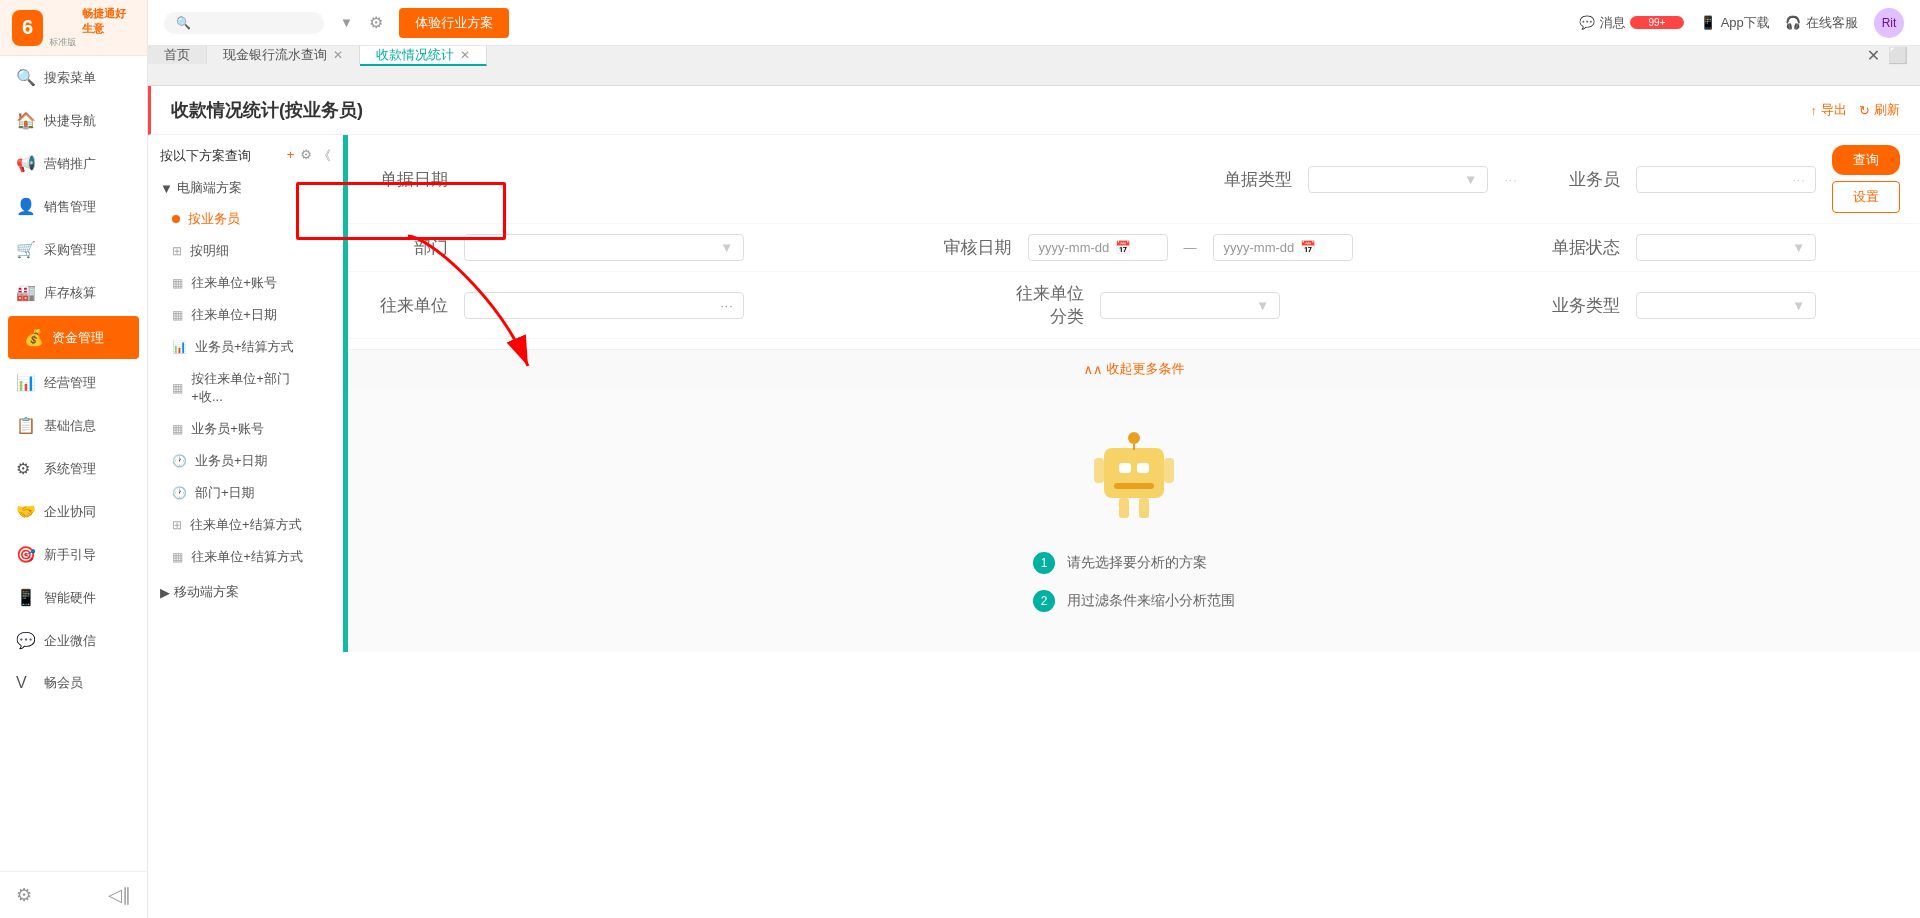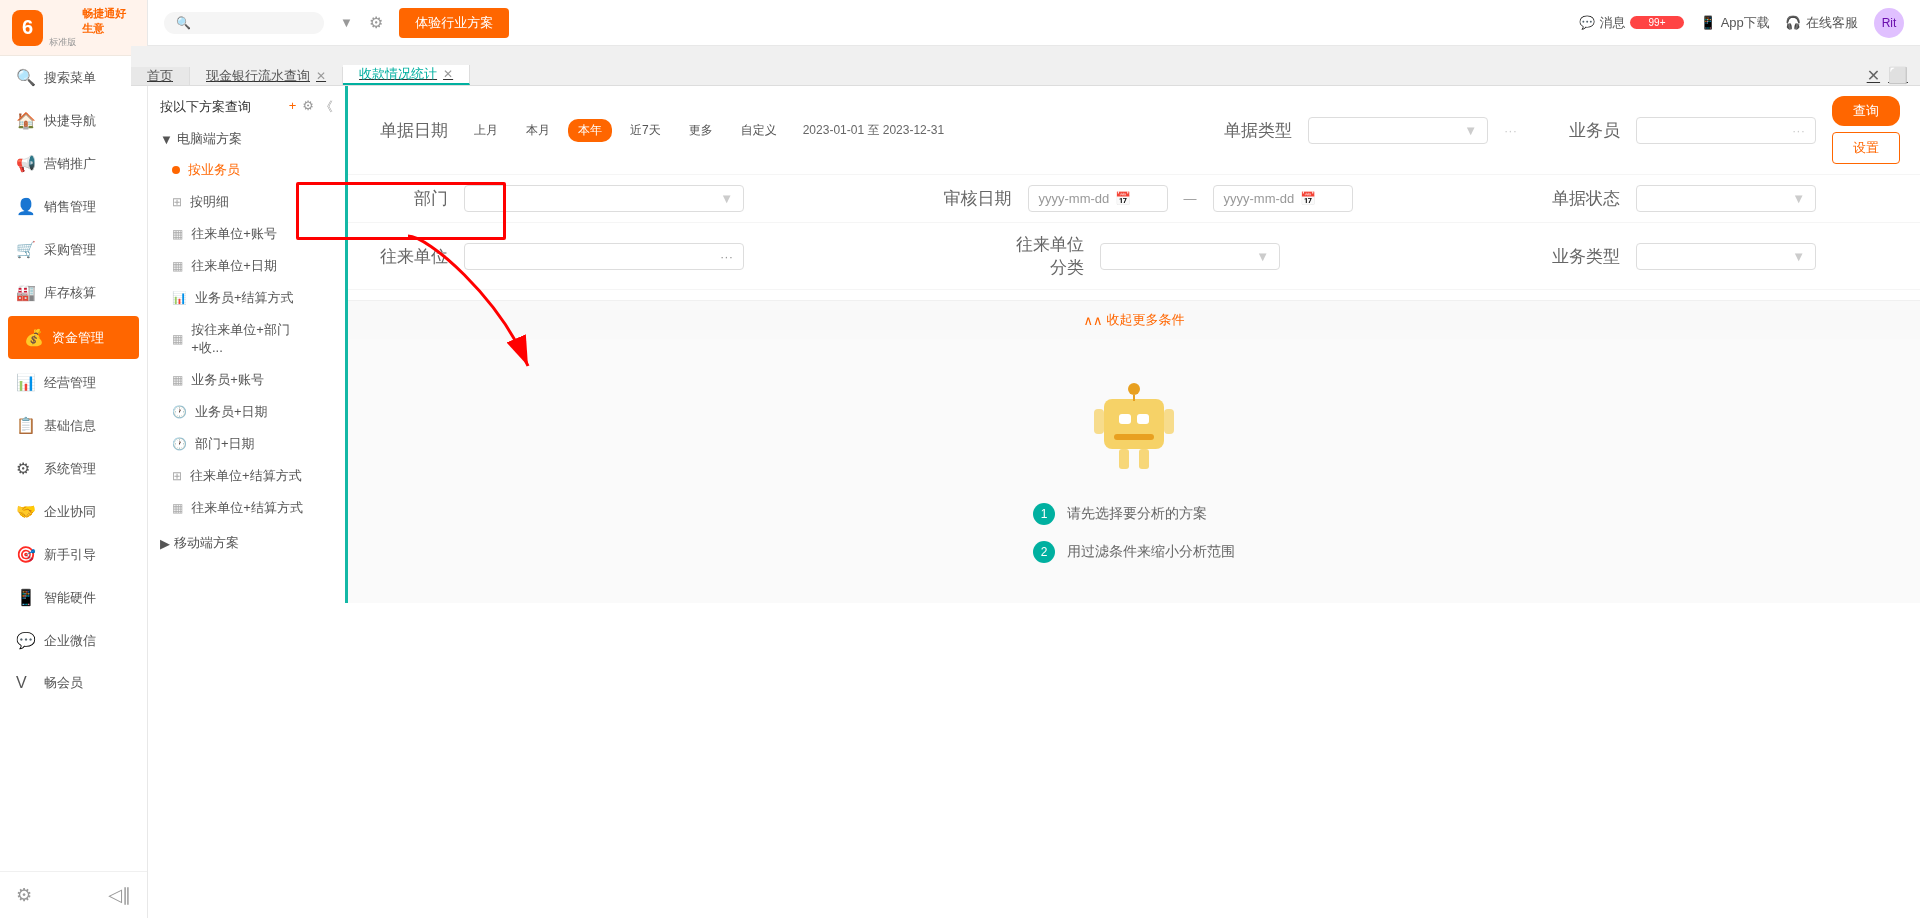--- a/index.html
+++ b/index.html
@@ -51,23 +51,23 @@
     .header-right { display: flex; align-items: center; gap: 16px; }
     .header-btn {
       background: #ff6600; color: white; border: none; border-radius: 4px;
       padding: 6px 16px; font-size: 13px; cursor: pointer;
     }
     .header-icon-btn { display: flex; align-items: center; gap: 4px; color: #555; cursor: pointer; font-size: 13px; }
     .badge { background: #ff4444; color: white; border-radius: 8px; padding: 1px 19px; font-size: 10px; }
 
     
     .tab-bar {
-      position: fixed; left: 131px; top: 46px; right: 0; height: 40px;
-      background: #f0f0f0; display: flex; align-items: flex-end;
-      border-bottom: 1px solid #ddd; z-index: 99; text-decoration: underline;
+      position: fixed; left: 148px; top: 46px; right: 0; height: 40px;
+      background: #f0f0f0; display: flex; align-items: flex-start;
+      border-bottom: 1px solid #ddd; z-index: 99;
     }
     .tab-item {
       display: flex; align-items: center; padding: 0 16px; cursor: pointer;
       font-size: 13px; color: #555; border-right: 1px solid #ddd;
       background: #f0f0f0; gap: 6px;
     }
     .tab-item.active { background: #fff; color: #00b0a0; border-bottom: 2px solid #00b0a0; }
     .tab-home { background: #e8e8e8; }
     .tab-close { font-size: 12px; color: #999; }
     .tab-bar-actions { margin-left: auto; display: flex; align-items: center; padding: 0 12px; gap: 8px; }
@@ -134,21 +134,21 @@
     }
     .btn-query {
       background: #ff6600; color: white; border: none; border-radius: 12px;
       padding: 6px 20px; cursor: pointer; font-size: 13px;
     }
     .btn-set {
       background: #fff; color: #ff6600; border: 1px solid #ff6600; border-radius: 4px;
       padding: 6px 20px; cursor: pointer; font-size: 13px;
     }
     .scheme-panel {
-      width: 200px; background: #fff; border-right: 3px solid #14b8a6;
+      width: 200px; background: #fff; border-right: 5px solid #14b8a6;
       padding: 12px 0; flex-shrink: 0; overflow-y: auto;
     }
     .scheme-panel-header {
       display: flex; align-items: center; justify-content: space-between;
       padding: 0 12px 8px; font-size: 13px; color: #333;
     }
     .scheme-panel-actions { display: flex; gap: 6px; color: #999; cursor: pointer; }
     .scheme-group { margin-bottom: 4px; }
     .scheme-group-title {
       display: flex; align-items: center; padding: 6px 12px; cursor: pointer;
@@ -300,20 +300,33 @@
     <span class="tab-close">✕</span>
   </div>
   <div class="tab-bar-actions">
     <span>✕</span>
     <span>⬜</span>
   </div>
 </div>
 
 <div class="main-content">
 
+  <div class="page-title-bar">
+    <div class="page-title">收款情况统计(按业务员)</div>
+    <div class="page-actions">
+      <button class="page-action-btn">
+        <span>↑</span>
+        <span>导出</span>
+      </button>
+      <button class="page-action-btn">
+        <span>↻</span>
+        <span>刷新</span>
+      </button>
+    </div>
+  </div>
 
   <div style="display:flex;">
 
     <div class="scheme-panel">
       <div class="scheme-panel-header">
         <span style="font-size:13px;color:#333;">按以下方案查询</span>
         <div class="scheme-panel-actions">
           <span style="color:#ff6600;cursor:pointer;">+</span>
           <span>⚙</span>
           <span>《</span>
@@ -378,33 +391,20 @@
         </div>
       </div>
     </div>
 
     <div style="flex:1;display:flex;flex-direction:column;">
 
       <div class="filter-panel">
 
         <div class="filter-row">
           <span class="filter-label">单据日期</span>
-          <div class="filter-control">
-            <span class="date-tab">上月</span>
-            <span class="date-tab">本月</span>
-            <span class="date-tab active">本年</span>
-            <span class="date-tab">近7天</span>
-            <span class="date-tab">更多</span>
-            <span class="date-tab">自定义</span>
-            <span class="date-range">
-              <span>2023-01-01</span>
-              至
-              <span>2023-12-31</span>
-            </span>
-          </div>
           <span style="flex:1;"></span>
           <span class="filter-label">单据类型</span>
           <div class="filter-select" style="min-width:180px;">
             <span></span>
             <span class="arrow">▼</span>
           </div>
           <span style="width:20px;cursor:pointer;color:#ccc;">···</span>
           <span class="filter-label">业务员</span>
           <div class="filter-select" style="min-width:180px;">
             <span></span>

